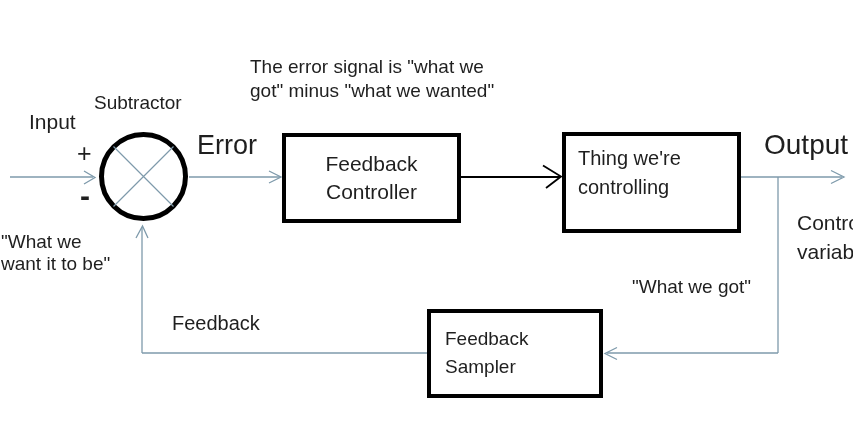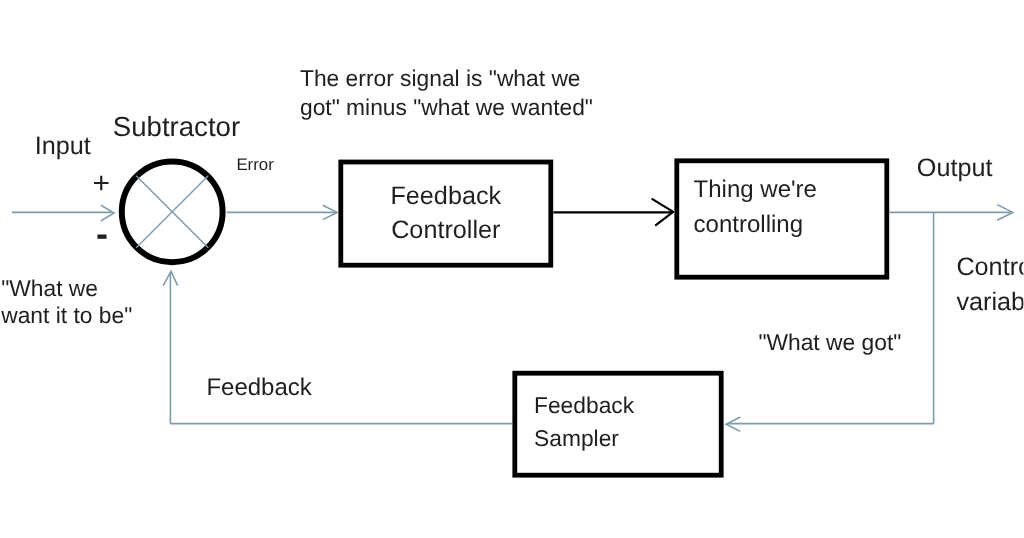--- a/index.html
+++ b/index.html
@@ -18,27 +18,27 @@
   
   .controller{left:282px;top:133px;width:179px;height:90px;font-size:21px;}
   .controller span{line-height:28px;}
   .plant{left:562px;top:132px;width:179px;height:101px;font-size:20px;padding:8px 0 0 12px;}
   .plant span{line-height:29px;}
   .sampler{left:427px;top:309px;width:176px;height:89px;font-size:19px;padding:12px 0 0 14px;}
   .sampler span{line-height:28px;}
 
   
   .l-input{left:17px;top:109px;font-size:21px;margin-left:12px;}
-  .l-subtractor{left:94px;top:92px;font-size:23px;}
+  .l-subtractor{left:94px;top:92px;font-size:19px;}
   .l-plus{left:77px;top:138px;font-size:25px;}
   .l-minus{left:80px;top:178px;font-size:30px;font-weight:bold;}
-  .l-error{left:197px;top:129px;font-size:14px;}
+  .l-error{left:197px;top:129px;font-size:27px;}
   .l-annotation{left:250px;top:55px;font-size:19px;line-height:24px;}
   .l-setpoint{left:1px;top:231px;font-size:19px;line-height:22px;}
-  .l-output{left:764px;top:128px;font-size:21px;}
+  .l-output{left:764px;top:128px;font-size:28px;}
   .l-controlvar{left:797px;top:208px;font-size:21px;line-height:29px;}
   .l-whatwegot{left:632px;top:276px;font-size:19px;}
   .l-feedback{left:172px;top:311px;font-size:20px;}
 </style>
 </head>
 <body>
 
 <div class="stage">
 
   <svg width="853" height="448" viewBox="0 0 853 448">

